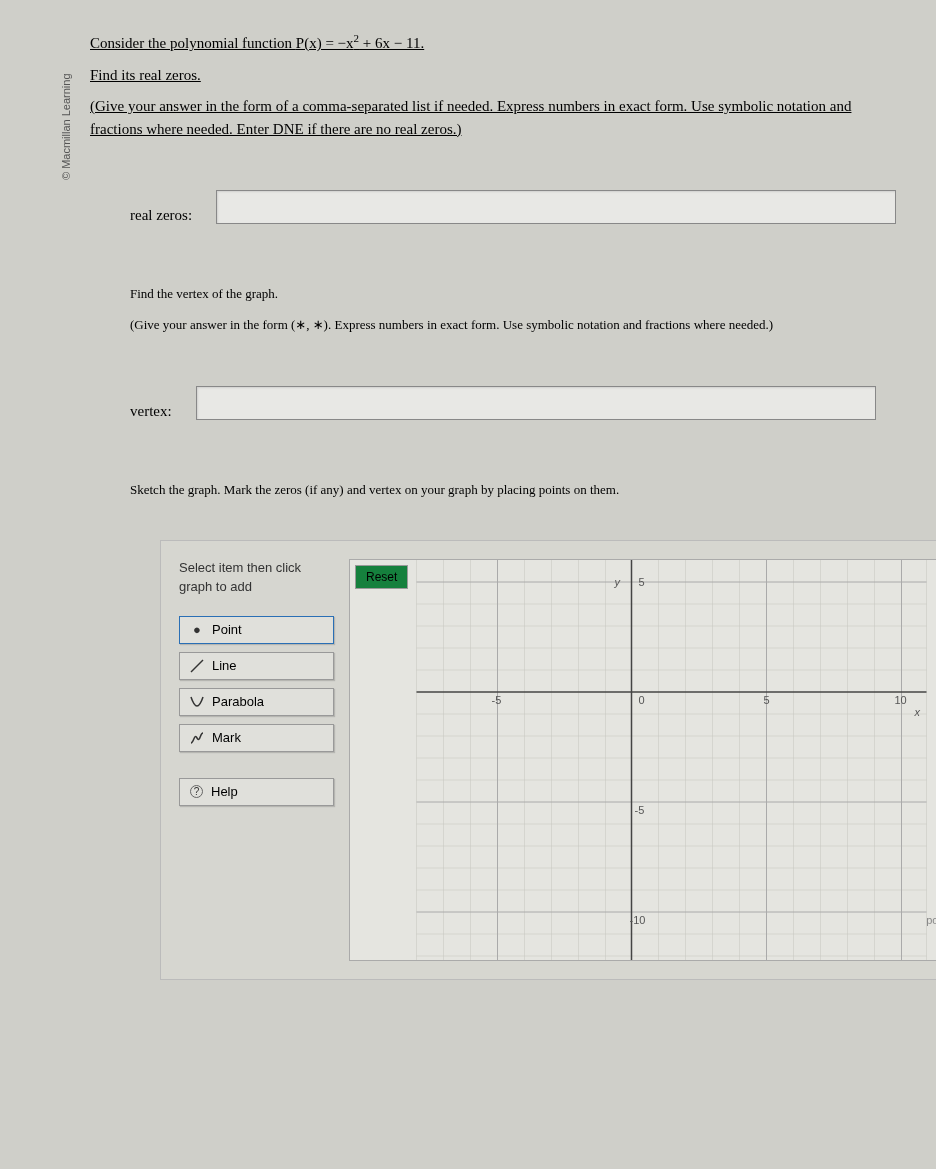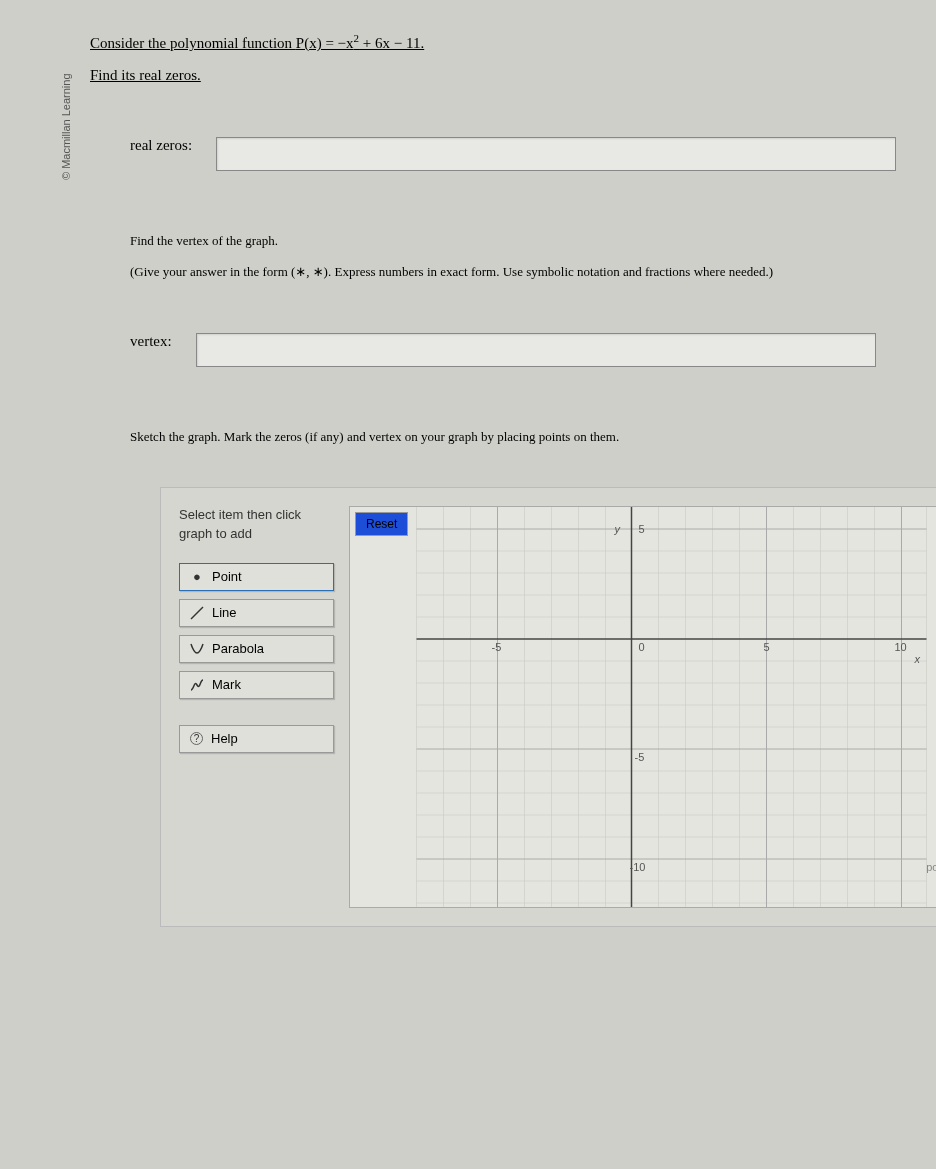--- a/index.html
+++ b/index.html
@@ -44,21 +44,21 @@
       font-size: 11px;
       vertical-align: super;
     }
     .answer-section {
       margin-left: 80px;
       margin-top: 50px;
       margin-bottom: 60px;
     }
     .answer-row {
       display: flex;
-      align-items: flex-start;
+      align-items: flex-end;
       gap: 24px;
       margin-top: 28px;
     }
     .answer-label {
       font-size: 15px;
       white-space: nowrap;
     }
     .answer-input {
       flex: 1;
       max-width: 680px;
@@ -129,21 +129,21 @@
       flex: 1;
       position: relative;
       background: #e5e5e0;
       border: 1px solid #aaa;
     }
     .reset-btn {
       position: absolute;
       top: 5px;
       left: 5px;
       border: 1px solid #999;
-      background: #1d4ed8;
+      background: #15803d;
       padding: 4px 10px;
       font-size: 12px;
       font-family: Arial, sans-serif;
       cursor: pointer;
       z-index: 10;
     }
     .zoom-controls {
       position: absolute;
       top: 5px;
       right: 5px;
@@ -197,20 +197,21 @@
 <body>
 
 <div class="copyright">© Macmillan Learning</div>
 
 <div class="question-block">
   <div class="intro-text">
     <span>Consider the polynomial function </span>
     <span>P(x) = −x</span><sup>2</sup><span> + 6x − 11.</span>
   </div>
   <div class="intro-text">Find its real zeros.</div>
+  <div class="paren-text">(Give your answer in the form of a comma-separated list if needed. Express numbers in exact form. Use symbolic notation and fractions where needed. Enter DNE if there are no real zeros.)</div>
 </div>
 
 <div class="answer-section">
   <div class="answer-row">
     <span class="answer-label">real zeros:</span>
     <input class="answer-input" type="text" value="" style="">
   </div>
 </div>
 
 <div class="subquestion">

